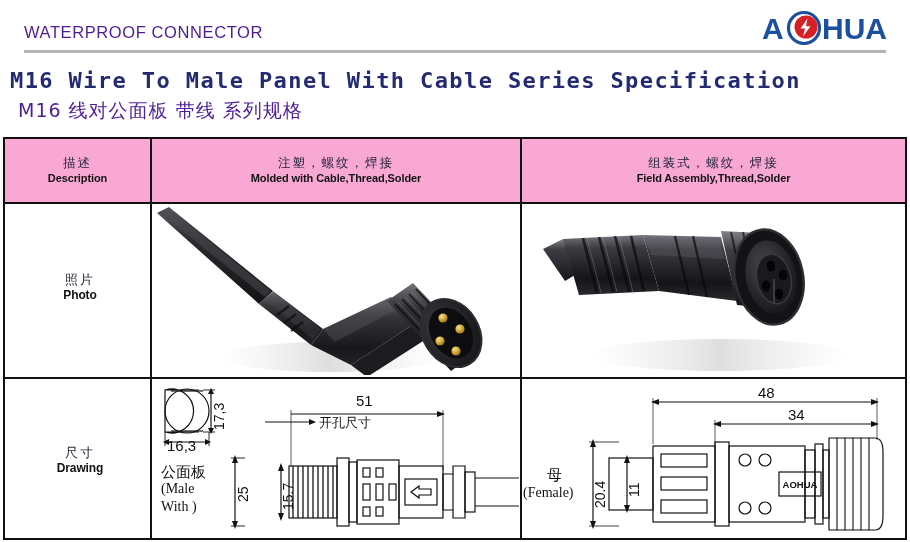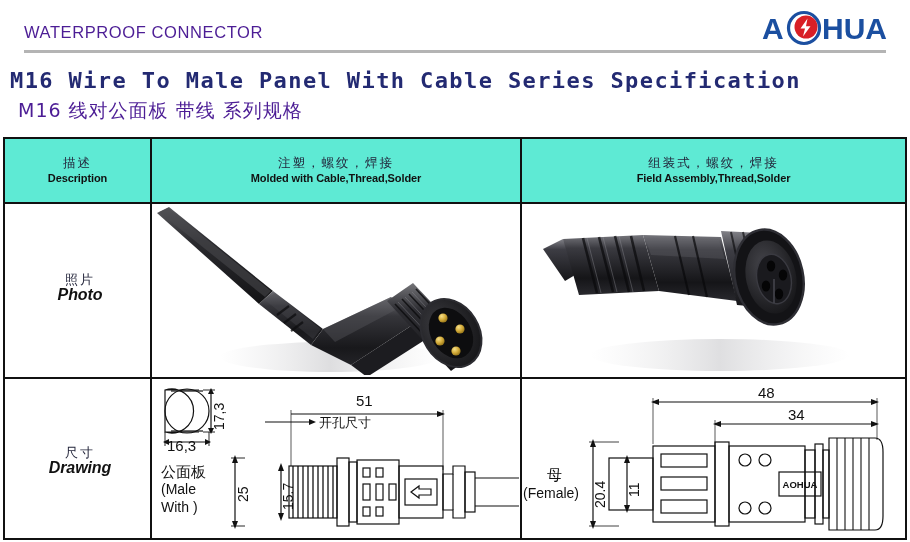--- a/index.html
+++ b/index.html
@@ -21,37 +21,37 @@
   #sub-title{position:absolute;left:18px;top:98px;color:#4c1d95;font-size:19px;
              font-family:"DejaVu Sans",sans-serif;letter-spacing:1px;white-space:nowrap;}
 
   
   #spec-table{position:absolute;left:3px;top:137px;width:904px;height:403px;
               border:2px solid #111;box-sizing:border-box;}
   .vline{position:absolute;top:0;width:2px;height:100%;background:#111;}
   .hline{position:absolute;left:0;width:100%;height:2px;background:#111;}
 
   .cell{position:absolute;box-sizing:border-box;}
-  .hdr{background:#5eead4;}
+  .hdr{background:#f9a8d4;}
   .hdr-txt{position:absolute;left:0;width:100%;text-align:center;}
   .cn{display:block;color:#22243a;font-size:12.5px;font-family:"DejaVu Sans",sans-serif;letter-spacing:2px;line-height:17px;}
   .en{display:block;color:#111;font-size:11px;font-weight:bold;line-height:14px;letter-spacing:-.1px;text-align:center;}
   .rowlabel{position:absolute;left:0;width:150px;text-align:center;}
   .rowlabel .cn{font-size:13px;letter-spacing:2px;}
-  .rowlabel .en{font-size:16px;font-style:italic;}
+  .rowlabel .en{font-size:12px;}
 
   
   .photo-wrap{position:absolute;overflow:hidden;}
   svg.art{display:block;}
 
   
   .dim{position:absolute;color:#111;font-size:13px;font-family:"Liberation Sans",sans-serif;white-space:nowrap;}
   .dim.vert{transform-origin:0 0;transform:rotate(-90deg);}
   .cjk{position:absolute;color:#111;font-size:13.5px;font-family:"DejaVu Sans",sans-serif;white-space:nowrap;}
-  .lat{position:absolute;color:#111;font-size:13.5px;font-family:Liberation Sans, sans-serif;white-space:nowrap;}
+  .lat{position:absolute;color:#111;font-size:13.5px;font-family:Liberation Serif, serif;white-space:nowrap;}
 </style>
 </head>
 <body>
 
 <div id="topbar">
   <div id="wp-title">WATERPROOF CONNECTOR</div>
   <div id="grey-rule"></div>
 
   <div id="logo">
     <svg width="136" height="38" viewBox="0 0 136 38">

